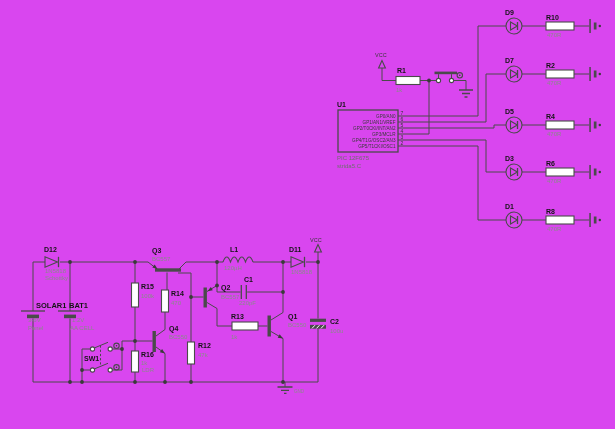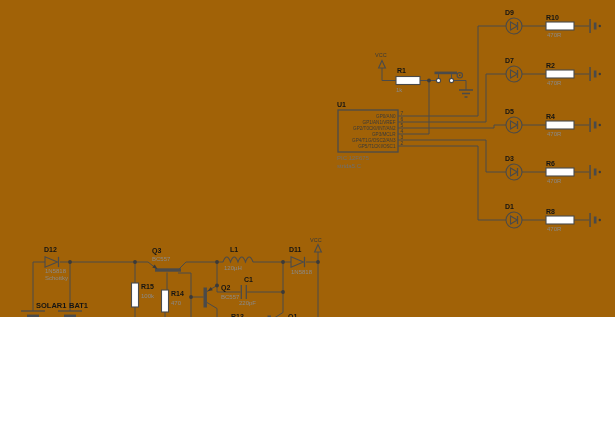--- a/index.html
+++ b/index.html
@@ -1,16 +1,16 @@
 <!DOCTYPE html>
 <html><head>
 <meta charset="utf-8">
 <style>
   html,body{margin:0;padding:0;background:#fff;}
-  #canvas{position:relative;width:615px;height:317px;background:#a16207;overflow:hidden;}
+  #canvas{position:relative;width:615px;height:429px;background:#d946ef;overflow:hidden;}
   svg{display:block;}
   .w{stroke:#4a4a4a;stroke-width:1;fill:none;}
   .w2{stroke:#4a4a4a;stroke-width:1.3;fill:none;}
   .sym{stroke:#4a4a4a;stroke-width:1.1;fill:none;}
   .body{stroke:#4a4a4a;stroke-width:1.1;fill:#ffffff;}
   .fillpart{fill:#4a4a4a;stroke:none;}
   .dot{fill:#3a3a3a;stroke:none;}
   text{font-family:"Liberation Sans", sans-serif;fill:#141414;}
   .ref{font-weight:bold;font-size:7px;}
   .big{font-weight:bold;font-size:7.5px;}

